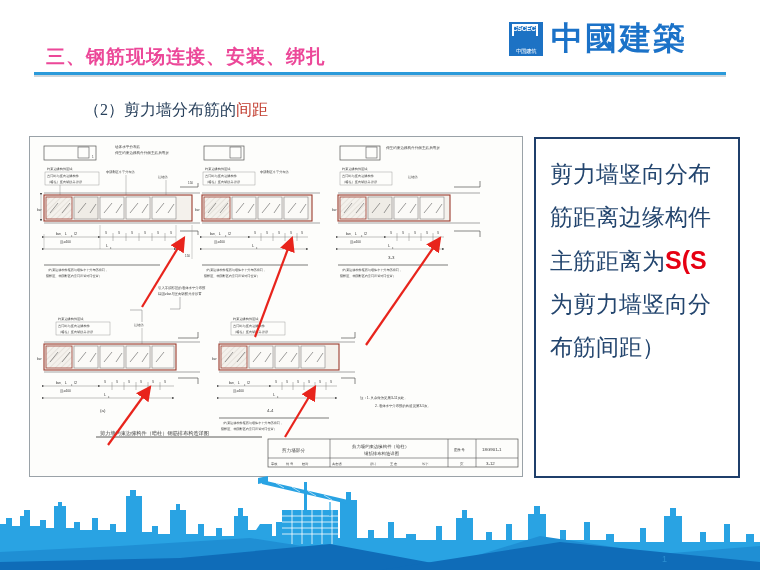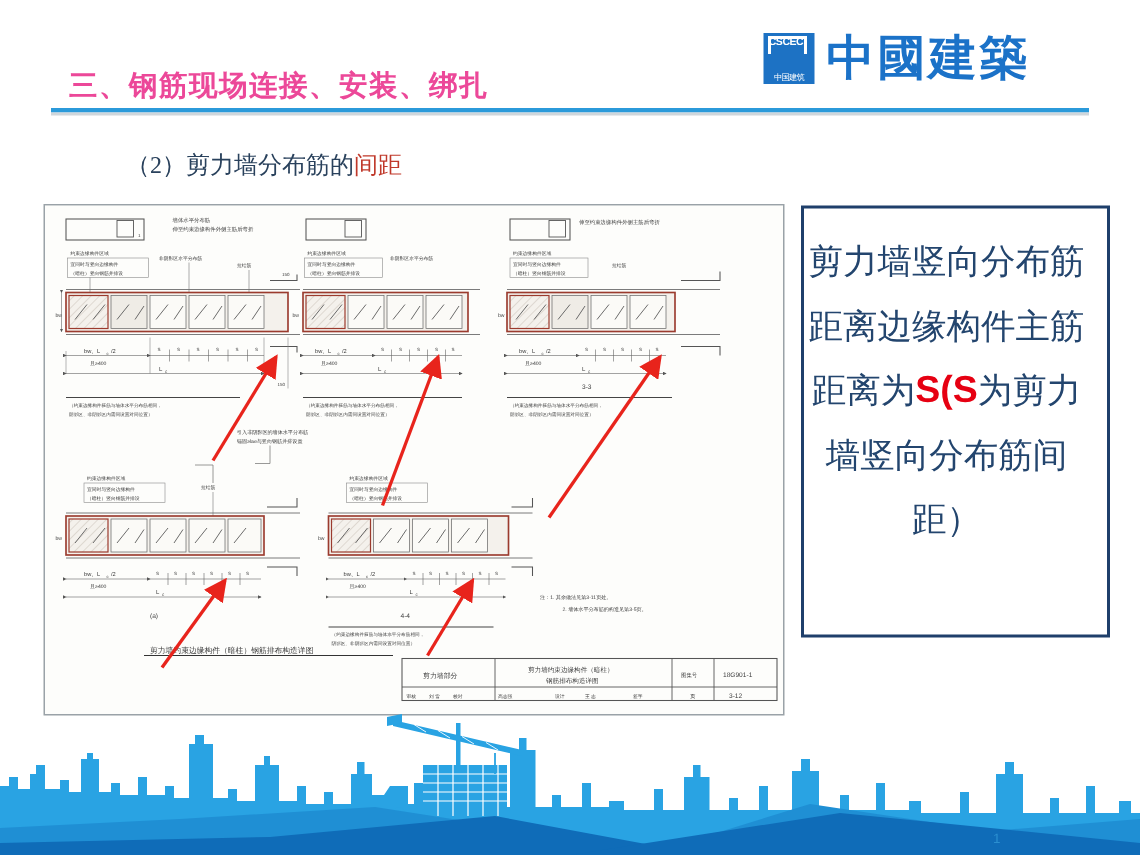--- a/index.html
+++ b/index.html
@@ -146,26 +146,25 @@
     overflow: hidden;
   }
   #drawing-svg { display: block; }
 
   
   #note-panel {
     position: absolute;
     left: 534px;
     top: 137px;
     width: 206px;
-    height: 288px;
+    height: 341px;
     border: 2px solid #1f3f6b;
     box-sizing: border-box;
     background: #ffffff;
-    padding: 14px 12px 10px 0;
-    text-align: center;
+    padding: 14px 12px 10px 14px;
   }
   #note-text {
     font-size: 23px;
     line-height: 43px;
     color: #23456e;
     font-family: "Liberation Serif", "DejaVu Serif", serif;
     letter-spacing: 0px;
     word-break: break-all;
   }
   #note-text .red-s {

